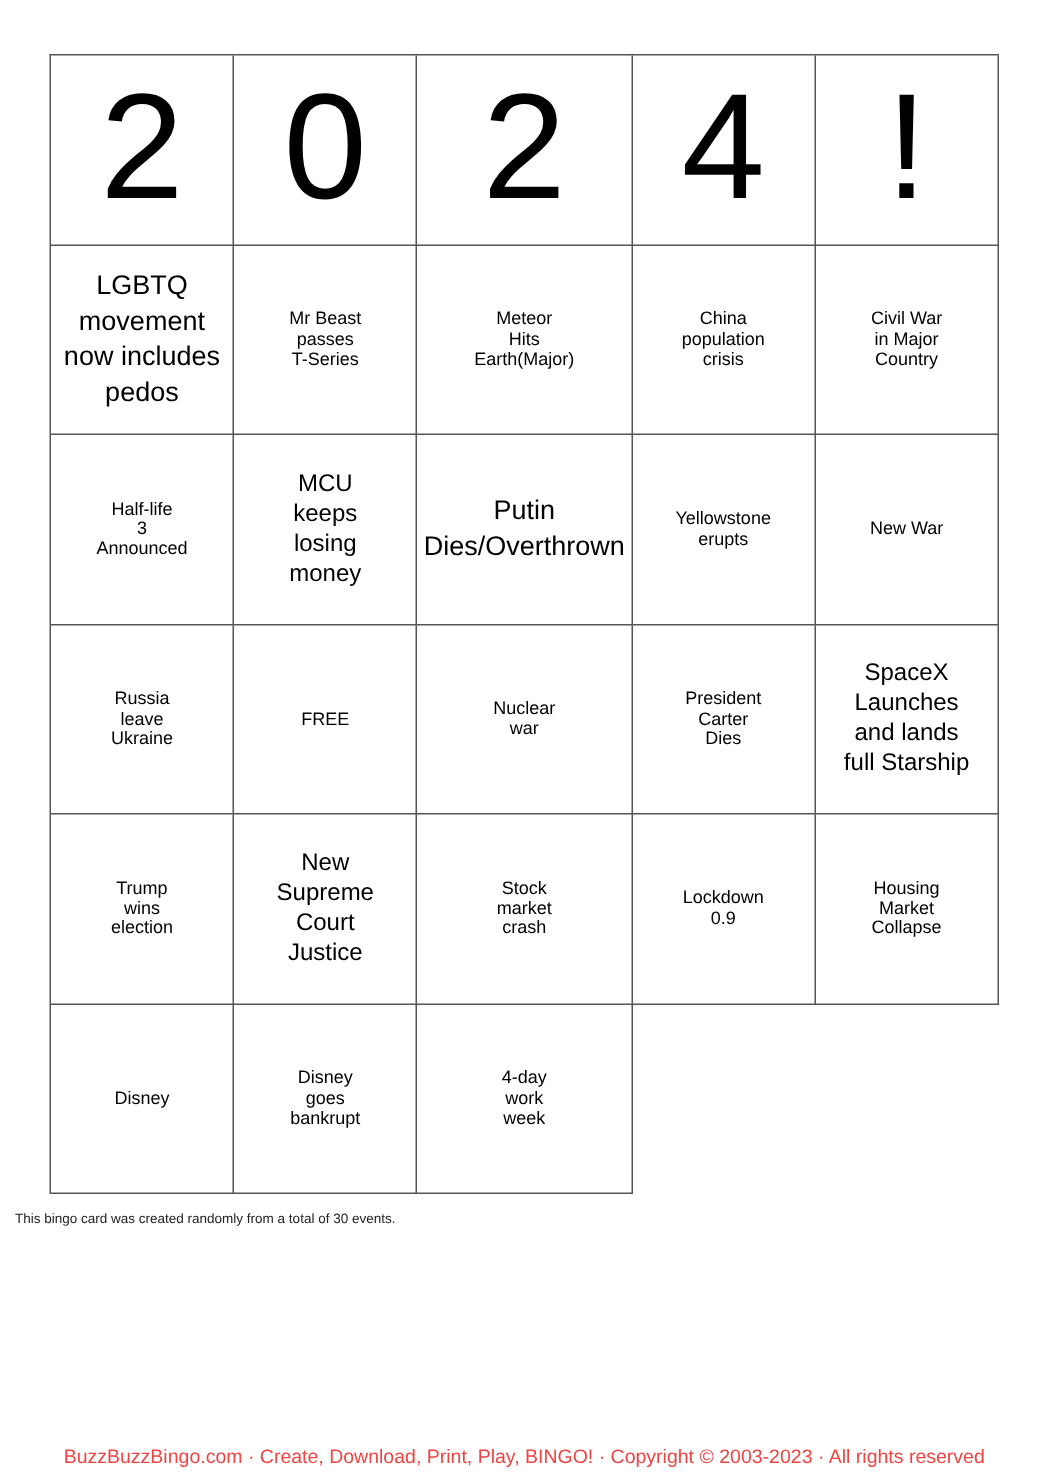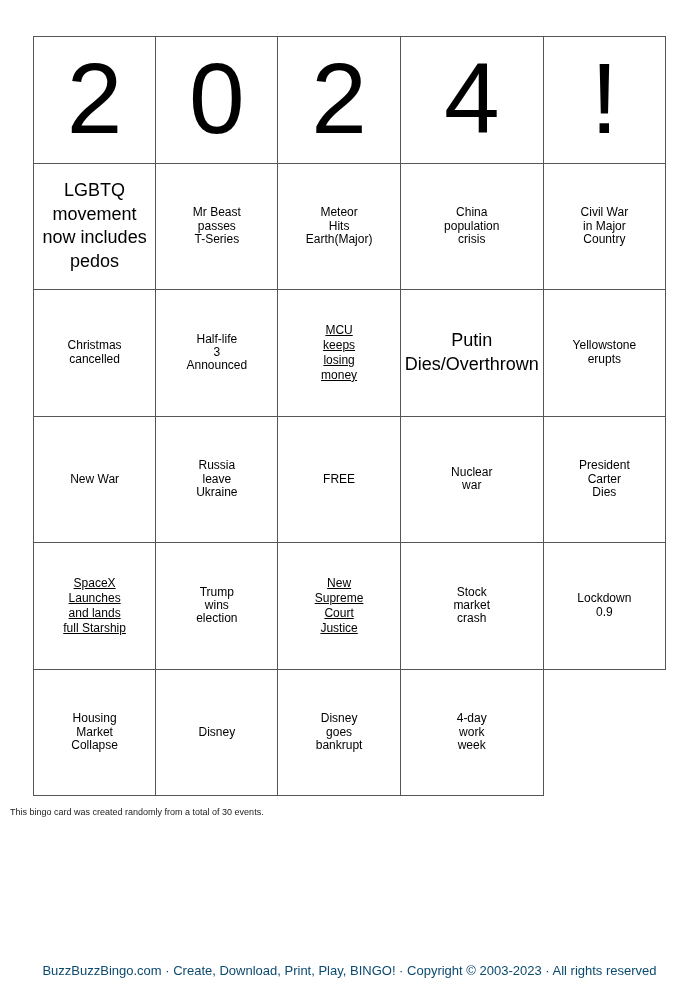--- a/index.html
+++ b/index.html
@@ -6,25 +6,25 @@
   body { width: 699px; height: 989px; position: relative; overflow: hidden;
          font-family: "Liberation Sans", sans-serif; color: #000; }
   .card { position: absolute; left: 33px; top: 36px; width: 633px; height: 760px;
           display: grid; grid-template-columns: repeat(5, 1fr); grid-template-rows: repeat(6, 1fr);
           border-top: 1px solid #555; border-left: 1px solid #555; box-sizing: border-box; }
   .cell { border-right: 1px solid #555; border-bottom: 1px solid #555; box-sizing: border-box;
           display: flex; align-items: center; justify-content: center; text-align: center;
           padding: 4px; line-height: 1.12; white-space: pre-line; }
   .cell.head { font-size: 100px; line-height: 1; padding-bottom: 8px; }
   .cell.lg { font-size: 12px; }
-  .cell.md { font-size: 12px; line-height: 1.25; text-decoration: underline; }
+  .cell.md { font-size: 16px; line-height: 1.25; }
   .cell.sm { font-size: 18px; line-height: 1.3; }
   .note { position: absolute; left: 10px; top: 807px; font-size: 9px; color: #222; }
   .footer { position: absolute; left: 0; width: 699px; top: 963px; text-align: center;
-            font-size: 13px; color: #0c4a6e; }
+            font-size: 13px; color: #ef4444; }
 </style>
 </head>
 <body>
 
 <div class="card">
   <div class="cell head">2</div>
   <div class="cell head">0</div>
   <div class="cell head">2</div>
   <div class="cell head">4</div>
   <div class="cell head">!</div>
@@ -39,22 +39,20 @@
   <div class="cell lg">Meteor
 Hits
 Earth(Major)</div>
   <div class="cell lg">China
 population
 crisis</div>
   <div class="cell lg">Civil War
 in Major
 Country</div>
 
-  <div class="cell lg">Christmas
-cancelled</div>
   <div class="cell lg">Half-life
 3
 Announced</div>
   <div class="cell md">MCU
 keeps
 losing
 money</div>
   <div class="cell sm">Putin
 Dies/Overthrown</div>
   <div class="cell lg">Yellowstone

